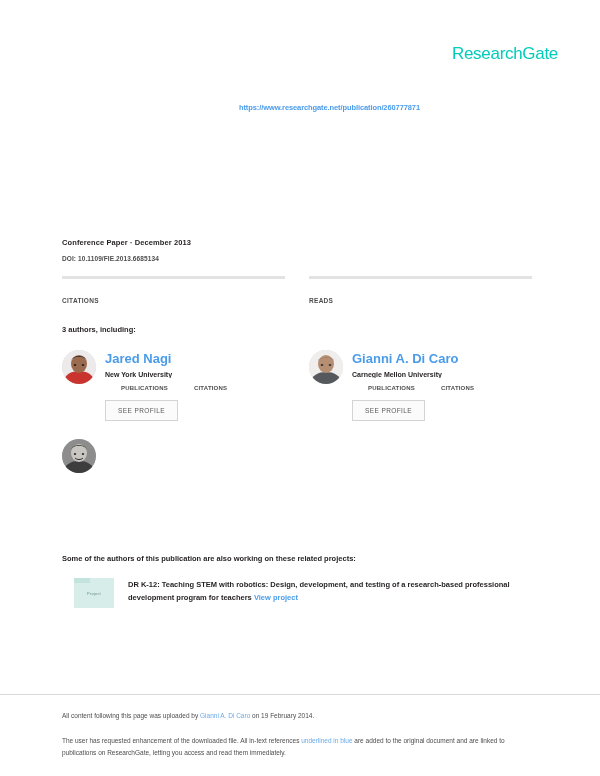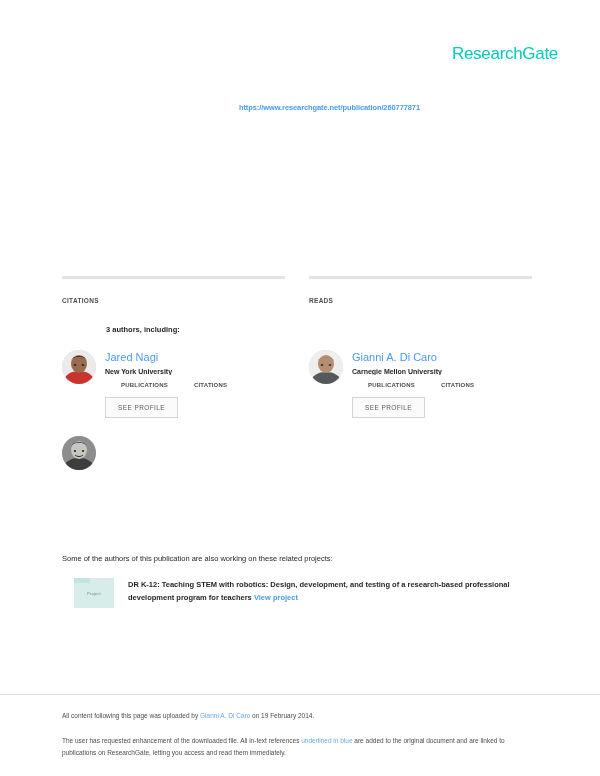--- a/index.html
+++ b/index.html
@@ -98,21 +98,20 @@
   }
 
   
   .authors-heading {
     position: absolute;
     top: 325px;
     left: 62px;
     font-size: 7.5px;
     font-weight: bold;
     color: #231f20;
-    margin-left: 44px;
   }
   .authors-grid {
     position: absolute;
     top: 350px;
     left: 62px;
     width: 470px;
   }
   .author-row {
     display: flex;
     gap: 24px;
@@ -132,22 +131,22 @@
     background: #d8d8d8;
     position: relative;
   }
   .avatar svg { display: block; }
   .author-body {
     flex: 1;
     min-width: 0;
     padding-top: 1px;
   }
   .author-name {
-    font-size: 11px;
-    font-weight: normal;
+    font-size: 13px;
+    font-weight: bold;
     color: #4a9ceb;
     margin-bottom: 5px;
     white-space: nowrap;
     overflow: hidden;
   }
   .author-affil {
     font-size: 7px;
     font-weight: bold;
     color: #231f20;
     margin-bottom: 7px;
@@ -177,21 +176,21 @@
     padding: 6px 12px;
     text-align: center;
   }
 
   
   .projects-heading {
     position: absolute;
     top: 554px;
     left: 62px;
     font-size: 7.5px;
-    font-weight: normal;
+    font-weight: bold;
     color: #231f20;
   }
   .project {
     position: absolute;
     top: 578px;
     left: 62px;
     width: 460px;
     display: flex;
     gap: 14px;
     padding-left: 12px;
@@ -260,20 +259,24 @@
 </style>
 </head>
 <body>
 
 <div class="page">
 
   <div class="brand">ResearchGate</div>
 
   <div class="url-line">https://www.researchgate.net/publication/260777871</div>
 
+  <div class="meta">
+    <div class="meta-type">Conference Paper · December 2013</div>
+    <div class="meta-doi">DOI: 10.1109/FIE.2013.6685134</div>
+  </div>
 
   <div class="stats">
     <div class="stat">
       <div class="stat-rule"></div>
       <div class="stat-value"></div>
       <div class="stat-label">CITATIONS</div>
     </div>
     <div class="stat">
       <div class="stat-rule"></div>
       <div class="stat-value"></div>

